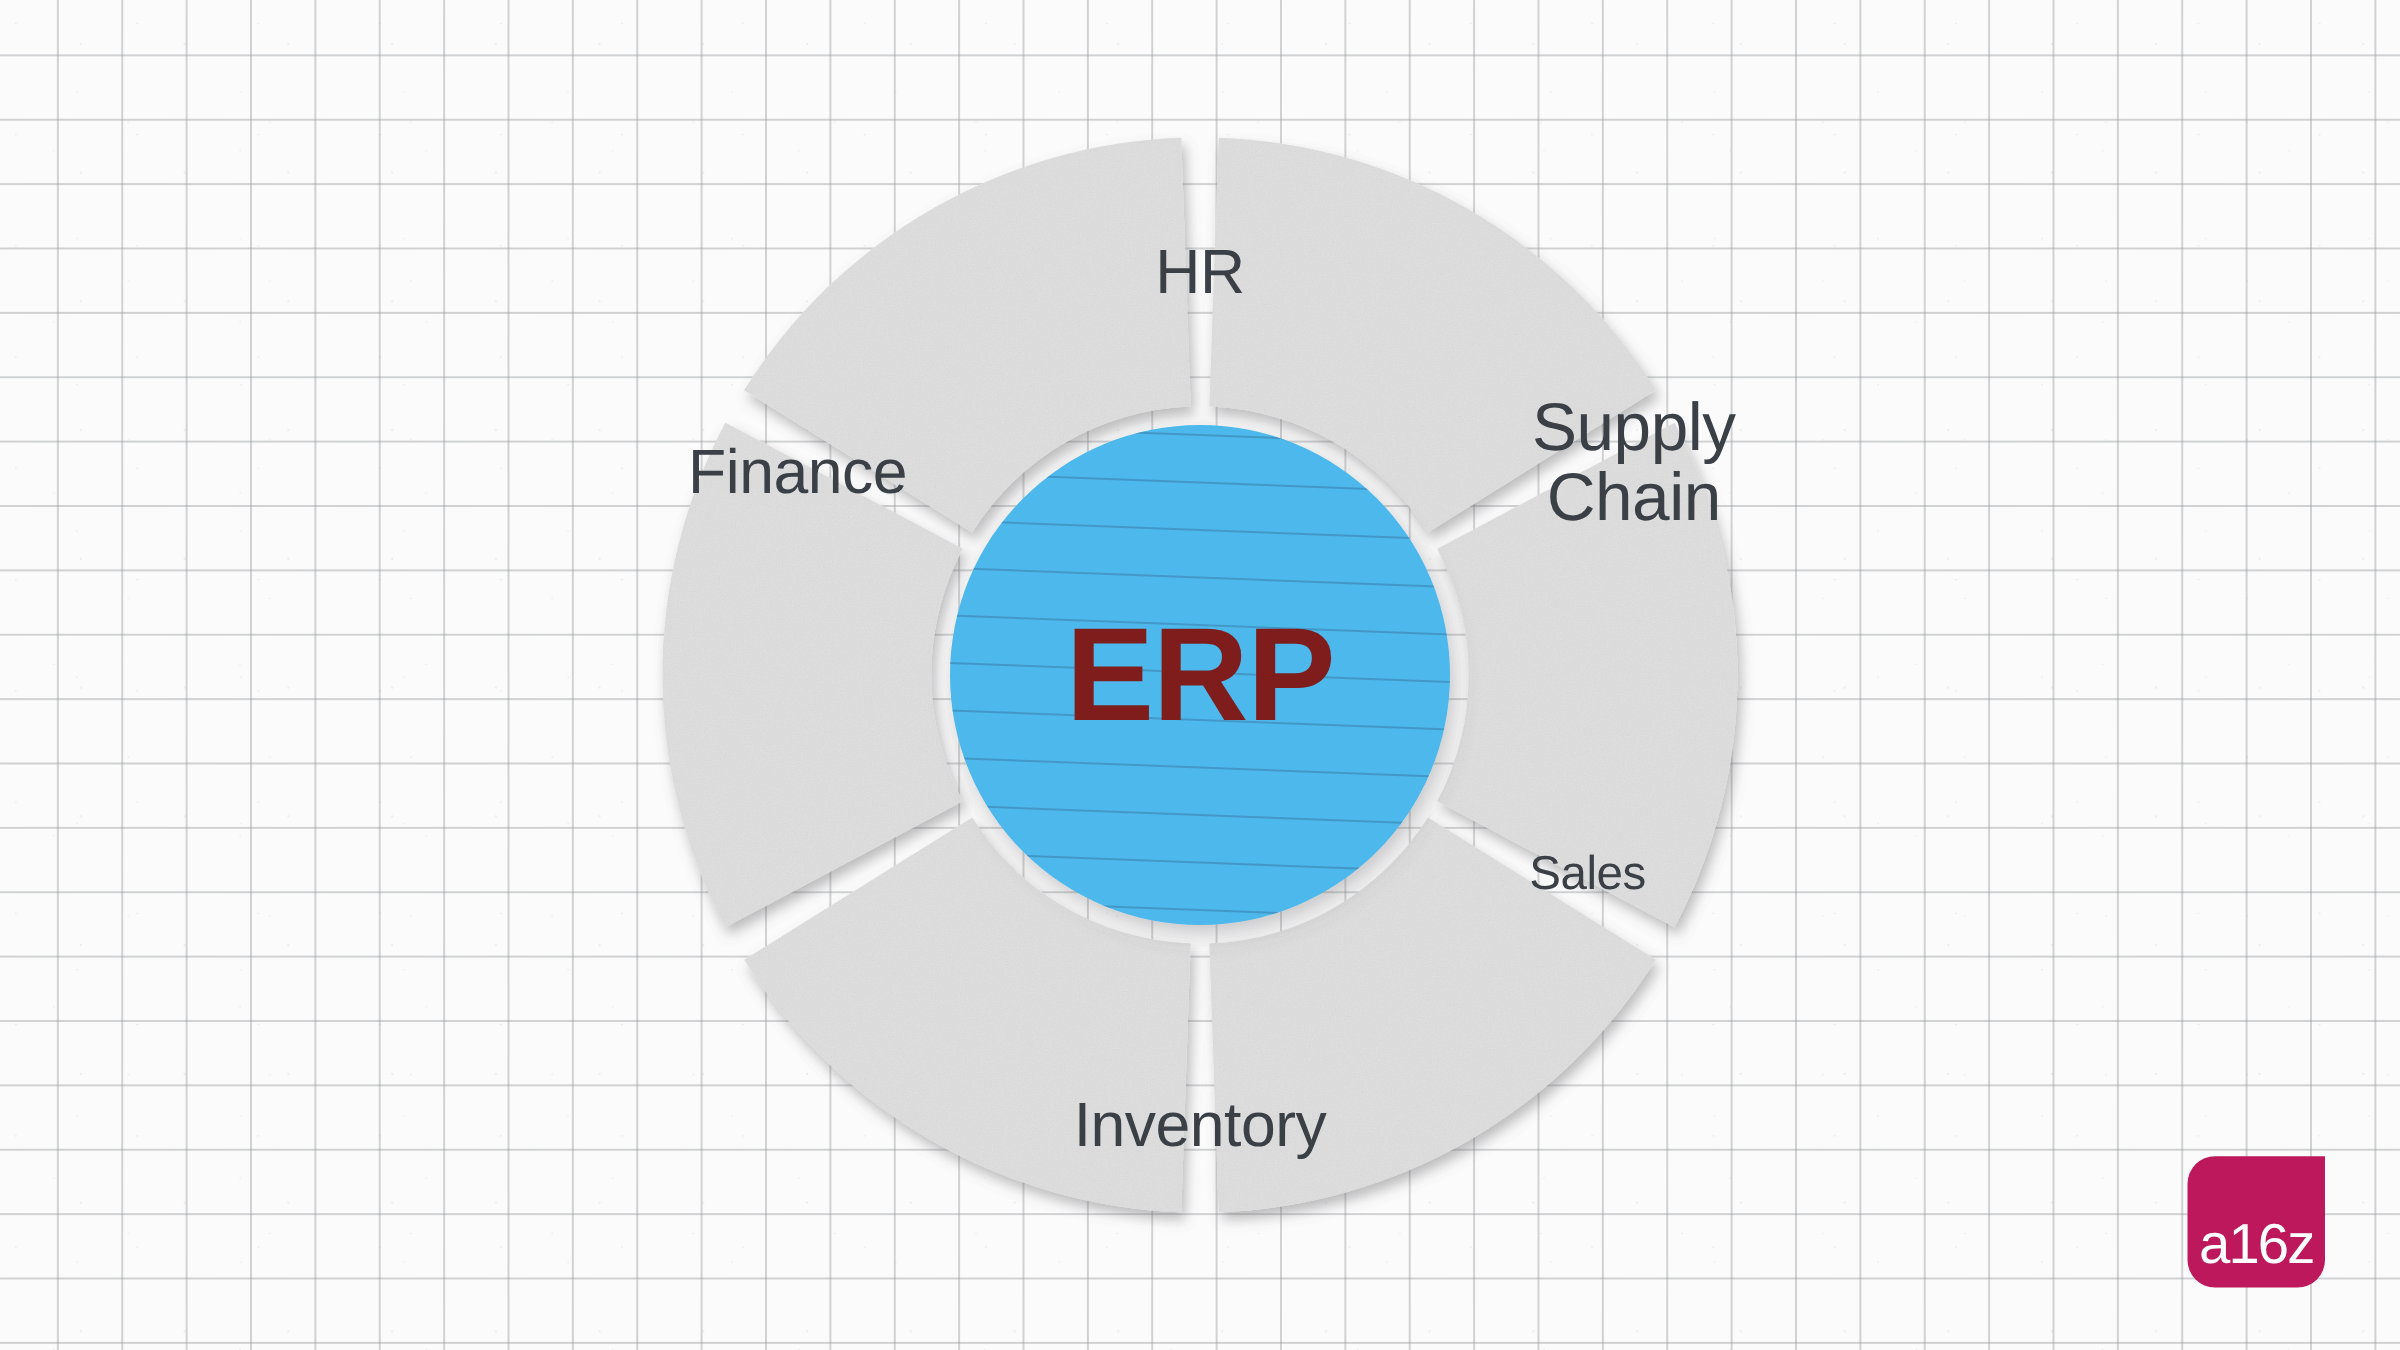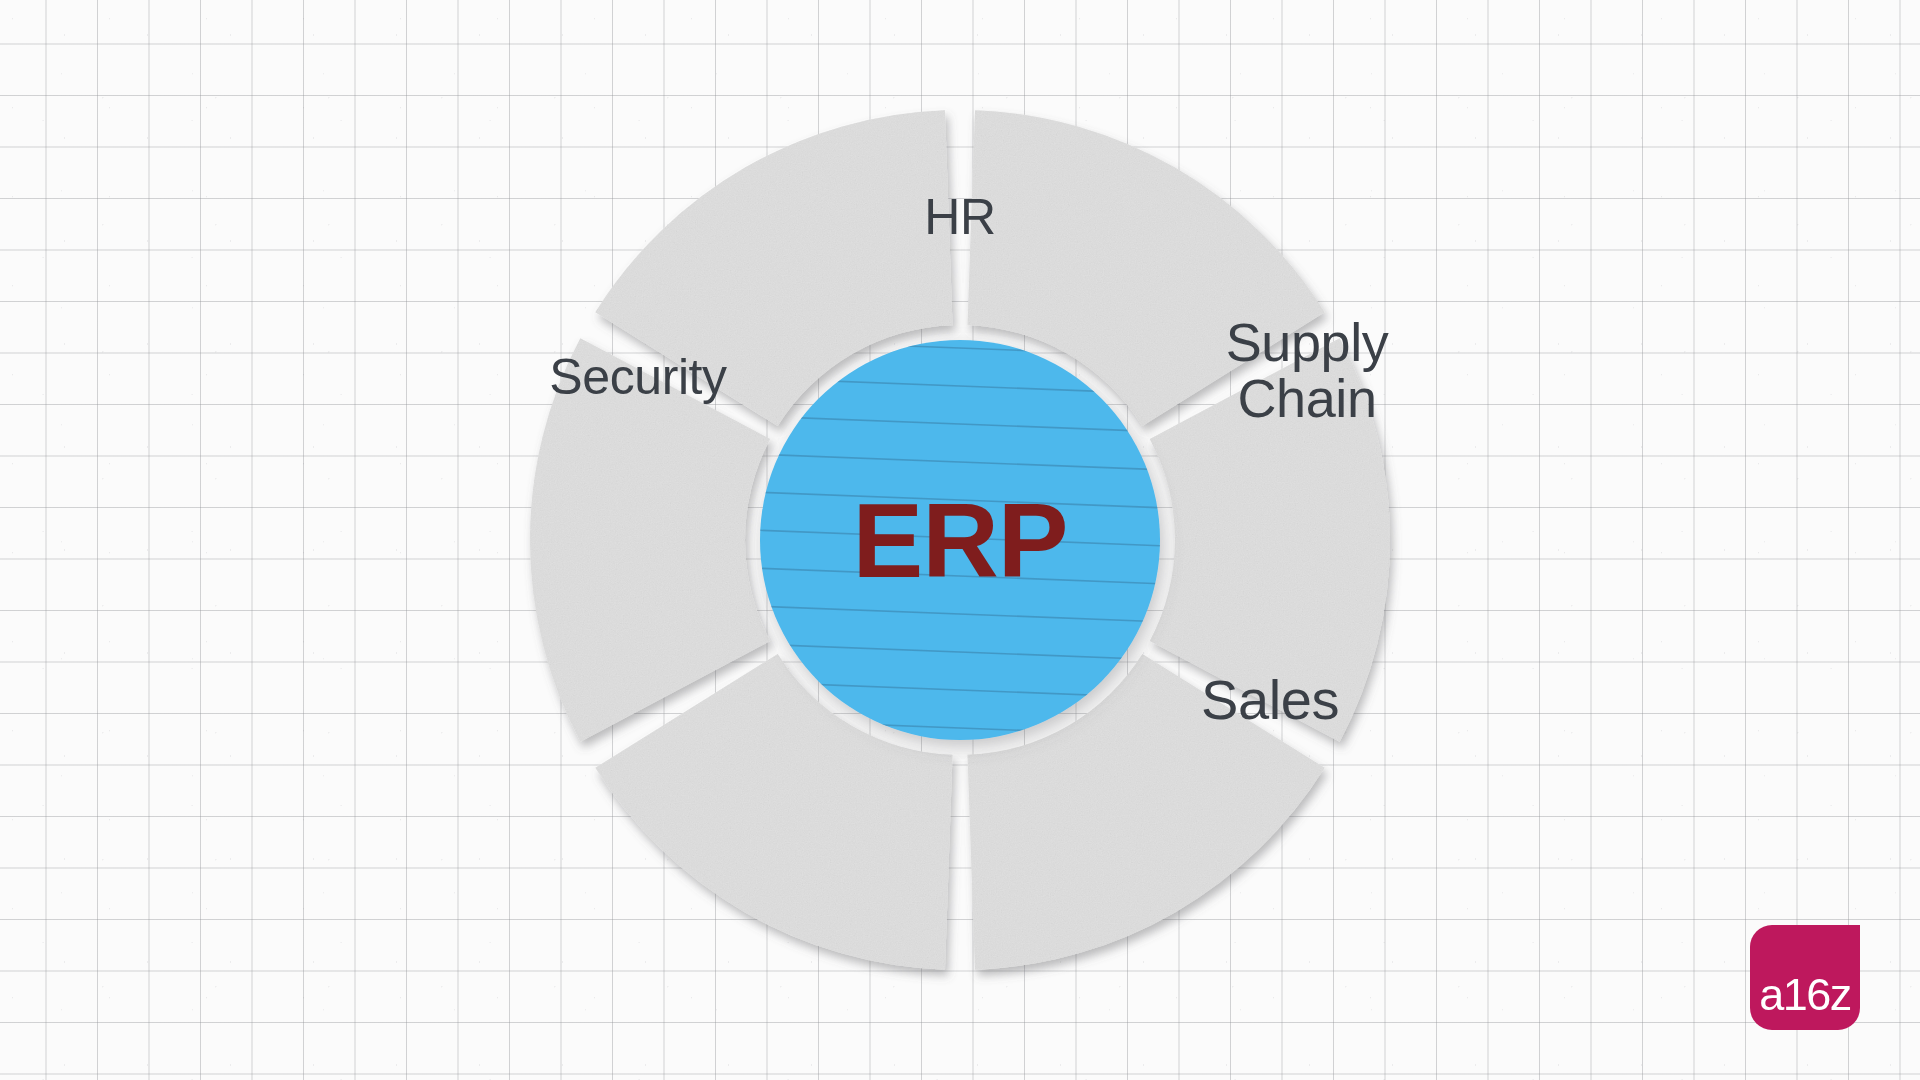--- a/index.html
+++ b/index.html
@@ -159,24 +159,25 @@
           <line x1="740" y1="757.5484525037813" x2="1180" y2="774.4515474962187" stroke="#3a7fa8" stroke-width="1.6" opacity="0.55"></line>
         </g>
     </g>
   </svg>
 
   <div class="seg-label" style="left: 960px; top: 195px; font-size: 50px; margin-top: 22px;">HR</div>
 
   <div class="seg-label" style="left: 1283px; top: 370px; font-size: 54px; margin-left: 24px;">Supply
 Chain</div>
 
-  <div class="seg-label" style="left: 1270px; top: 700px; font-size: 56px;">Sales</div>
+  <div class="seg-label" style="left: 1270px; top: 700px; font-size: 38px;">Sales</div>
+
+  <div class="seg-label" style="left: 960px; top: 900px; font-size: 50px;">Inventory</div>
 
 
-
-  <div class="seg-label" style="left: 638px; top: 377px; font-size: 50px;">Security</div>
+  <div class="seg-label" style="left: 638px; top: 377px; font-size: 50px;">Finance</div>
 
   <div id="center-label" style="left:960px;top:540px;">ERP</div>
 </div>
 
 <div id="a16z-logo">
   <span id="a16z-text">a16z</span>
 </div>
 
 </body></html>

